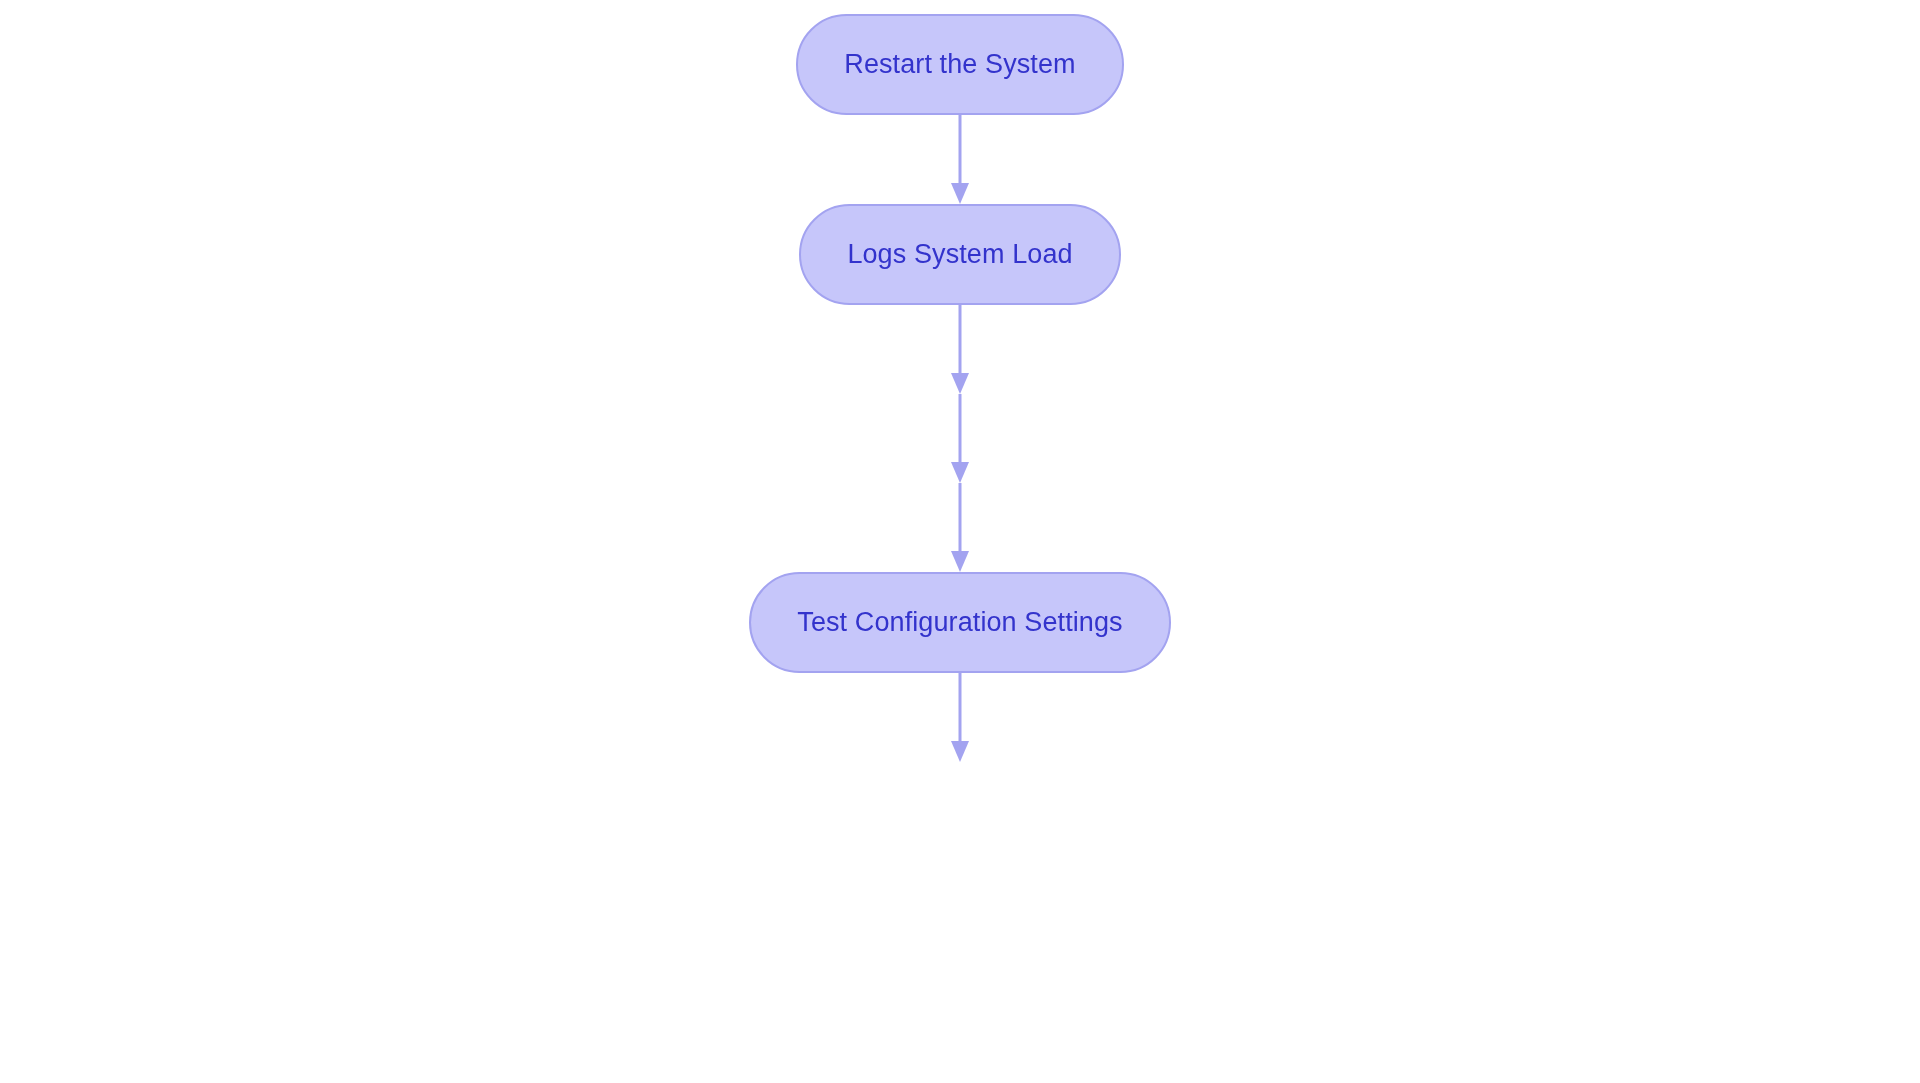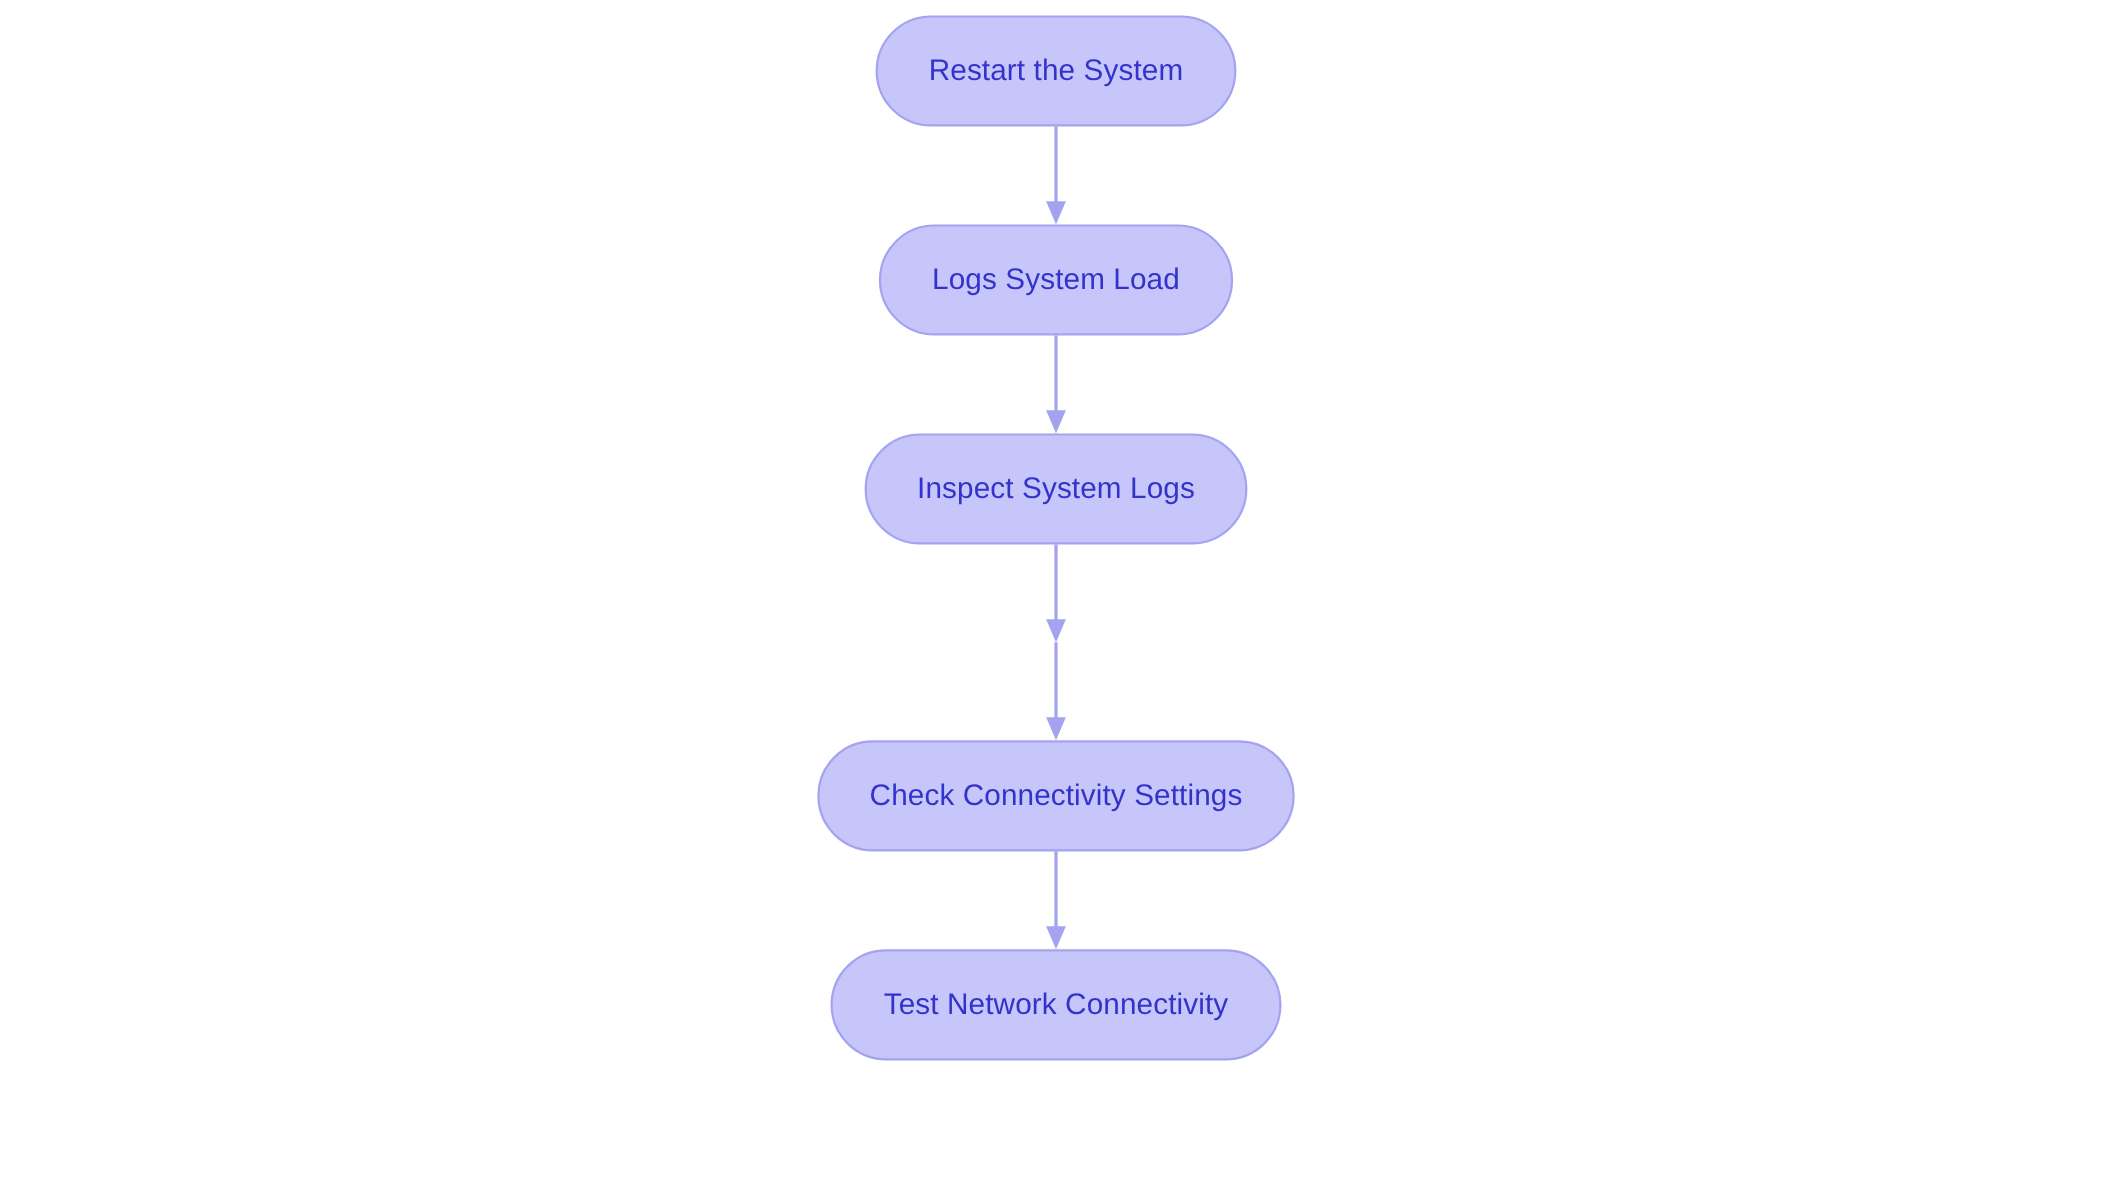--- a/index.html
+++ b/index.html
@@ -106,42 +106,36 @@
 
     <div class="flow-node">
       <span class="flow-node-label">Logs System Load</span>
     </div>
 
     <div class="flow-connector">
       <div class="flow-connector-line"></div>
       <div class="flow-connector-head"></div>
     </div>
 
-    <div class="flow-node">
-      <span class="flow-node-label">Inspect System Logs</span>
-    </div>
 
     <div class="flow-connector">
       <div class="flow-connector-line"></div>
       <div class="flow-connector-head"></div>
     </div>
 
 
     <div class="flow-connector">
       <div class="flow-connector-line"></div>
       <div class="flow-connector-head"></div>
     </div>
 
     <div class="flow-node">
-      <span class="flow-node-label">Check Connectivity Settings</span>
+      <span class="flow-node-label">Test Configuration Settings</span>
     </div>
 
     <div class="flow-connector">
       <div class="flow-connector-line"></div>
       <div class="flow-connector-head"></div>
     </div>
 
-    <div class="flow-node">
-      <span class="flow-node-label">Test Network Connectivity</span>
-    </div>
 
   </div>
 </div>
 
 </body></html>

